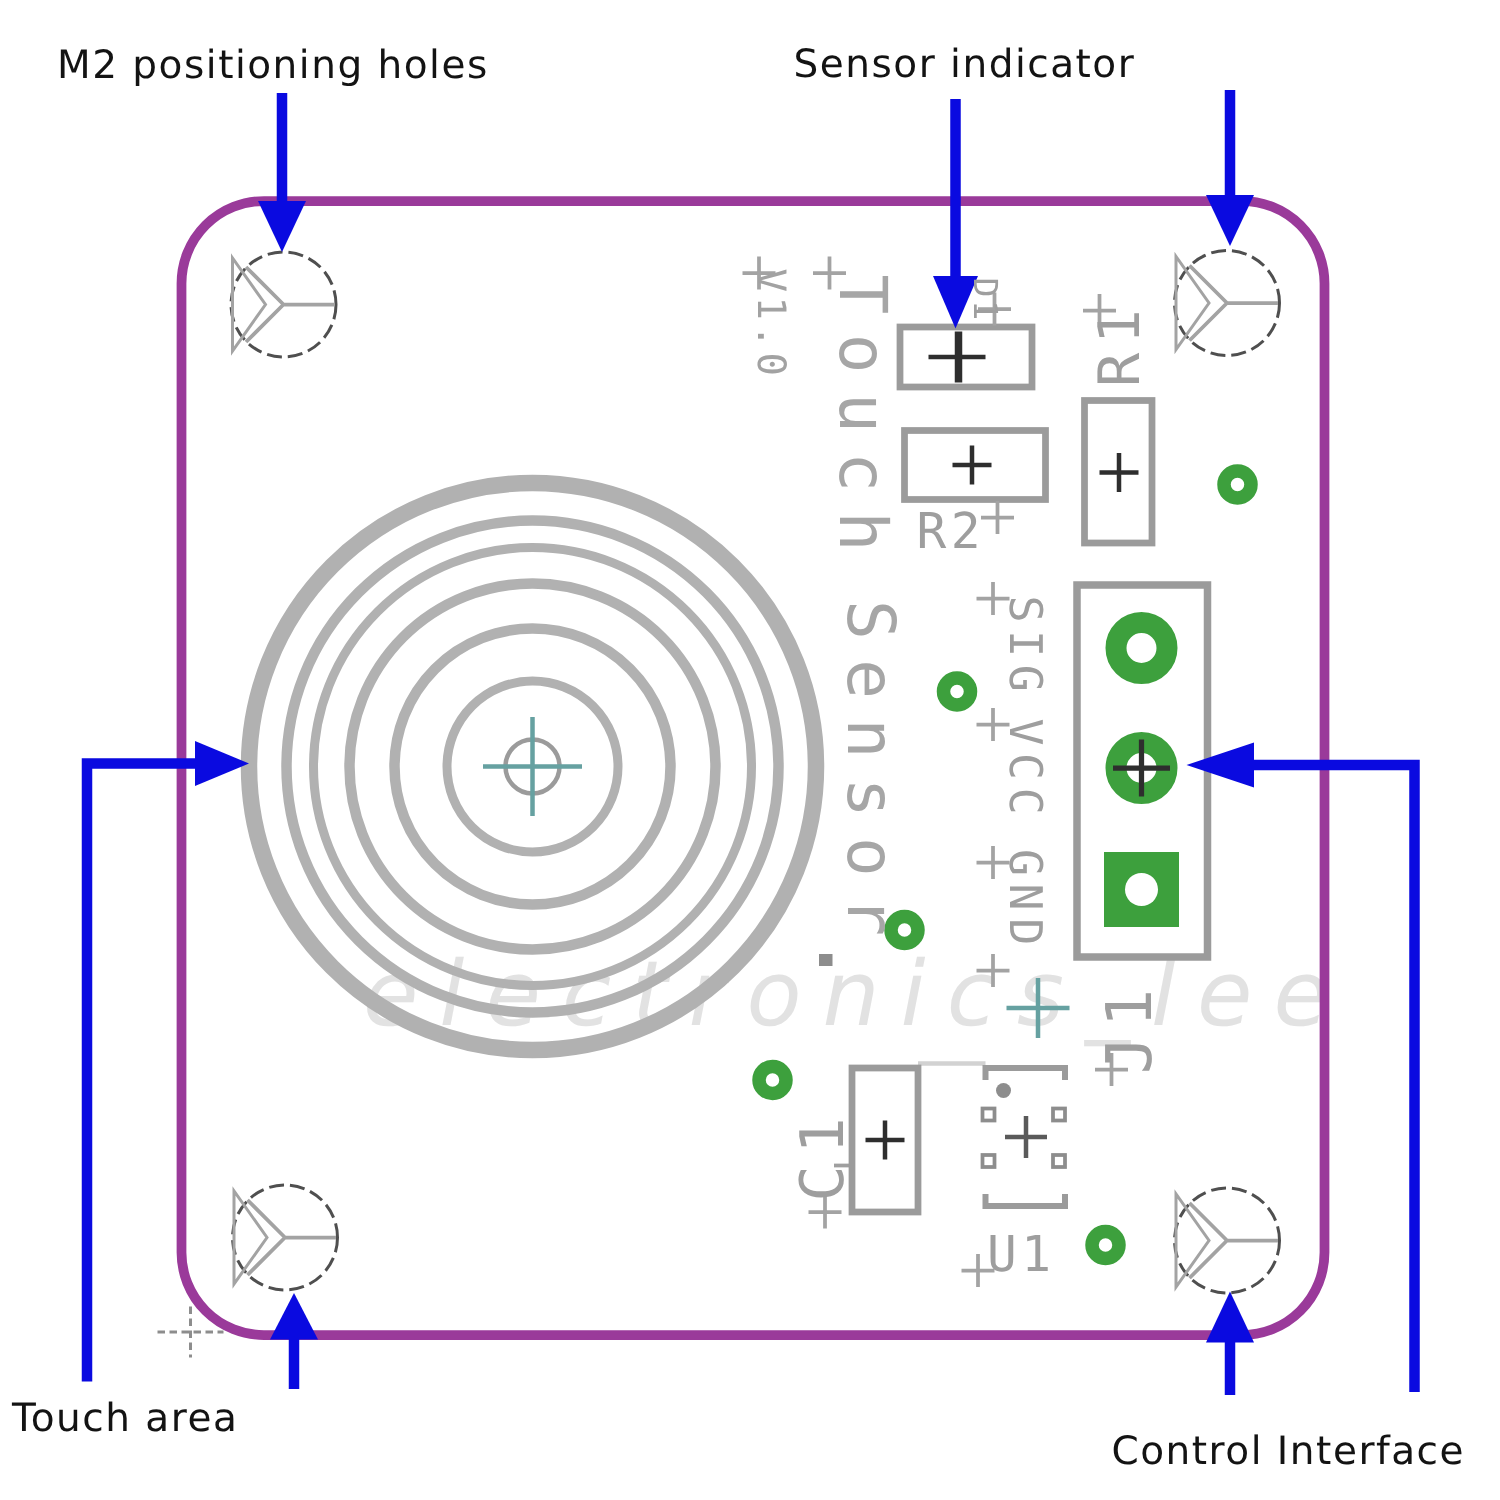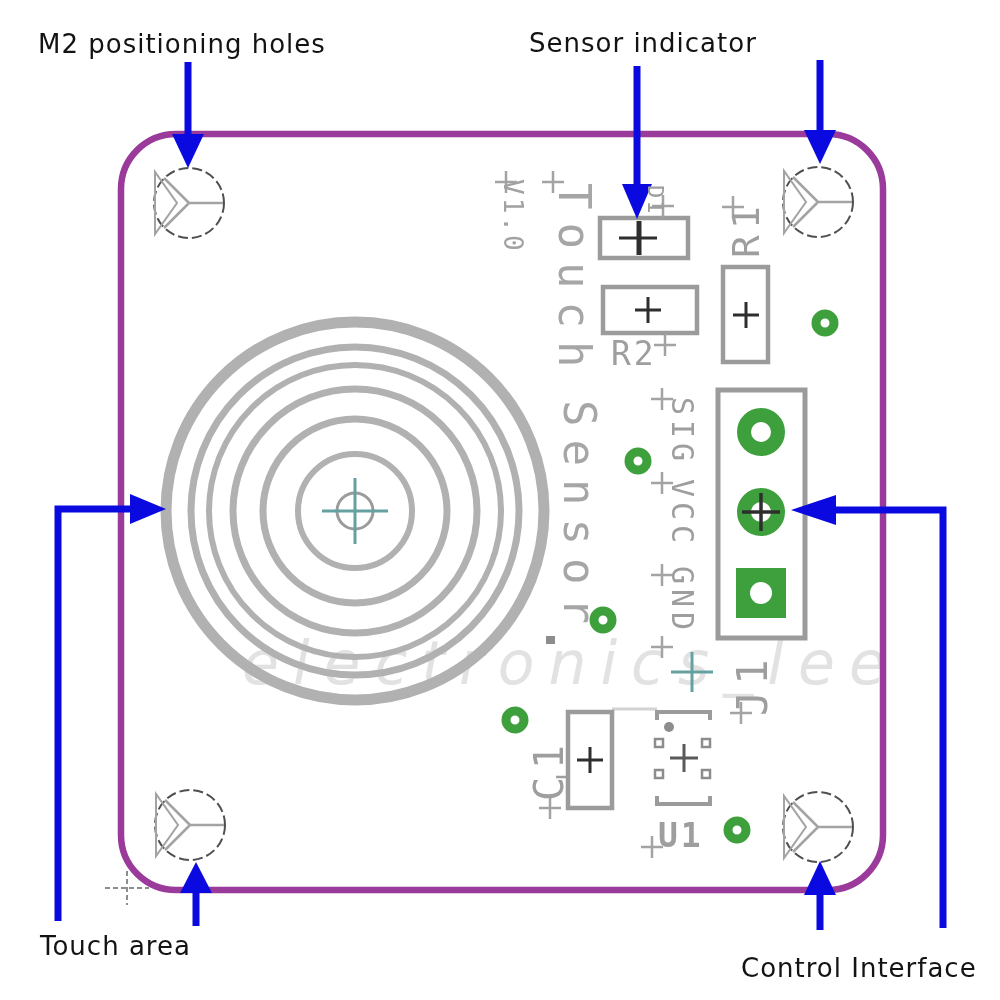--- a/index.html
+++ b/index.html
@@ -163,31 +163,31 @@
       </g>
       <g>
         <line x1="820" y1="930" x2="820" y2="893"></line>
         <polygon points="804,895 836,895 820,861" stroke="none"></polygon>
       </g>
     </g>
   </svg>
 
   <div class="ann" style="left:38px;top:29px;">M2 positioning holes</div>
   <div class="ann" style="left:529px;top:28px;">Sensor indicator</div>
-  <div class="ann" style="left:8px;top:931px;margin-left:32px;">Touch area</div>
+  <div class="ann" style="left:8px;top:931px;">Touch area</div>
   <div class="ann" style="left:741px;top:935px;margin-top:18px;">Control Interface</div>
 
   <div class="silk v-cw title-line" style="left:596px;top:183px;">Touch</div>
   <div class="silk v-cw title-line" style="left:601px;top:400px;">Sensor</div>
   <div class="silk v-cw version" style="left:526px;top:179px;">V1.0</div>
 
   <div class="silk v-cw pin" style="left:697px;top:397px;">SIG</div>
   <div class="silk v-cw pin" style="left:697px;top:479px;">VCC</div>
   <div class="silk v-cw pin" style="left:697px;top:566px;">GND</div>
 
   <div class="silk v-cw refdes" style="left:666px;top:185px;font-size:22px;line-height:22px;letter-spacing:2px;">D1</div>
   <div class="silk refdes" style="left:611px;top:337px;font-size:33px;line-height:33px;letter-spacing:3px;">R2</div>
   <div class="silk v-ccw refdes" style="left:727px;top:258px;font-size:38px;line-height:38px;letter-spacing:6px;">R1</div>
   <div class="silk v-ccw refdes" style="left:529px;top:801px;font-size:40px;line-height:40px;letter-spacing:8px;">C1</div>
-  <div class="silk refdes" style="left:658px;top:819px;font-size:33px;line-height:33px;letter-spacing:3px;font-weight:bold;">U1</div>
+  <div class="silk refdes" style="left:658px;top:819px;font-size:33px;line-height:33px;letter-spacing:3px;">U1</div>
   <div class="silk v-ccw refdes" style="left:732px;top:716px;font-size:42px;line-height:42px;letter-spacing:6px;">J1</div>
 
 </div>
 
 </body></html>

